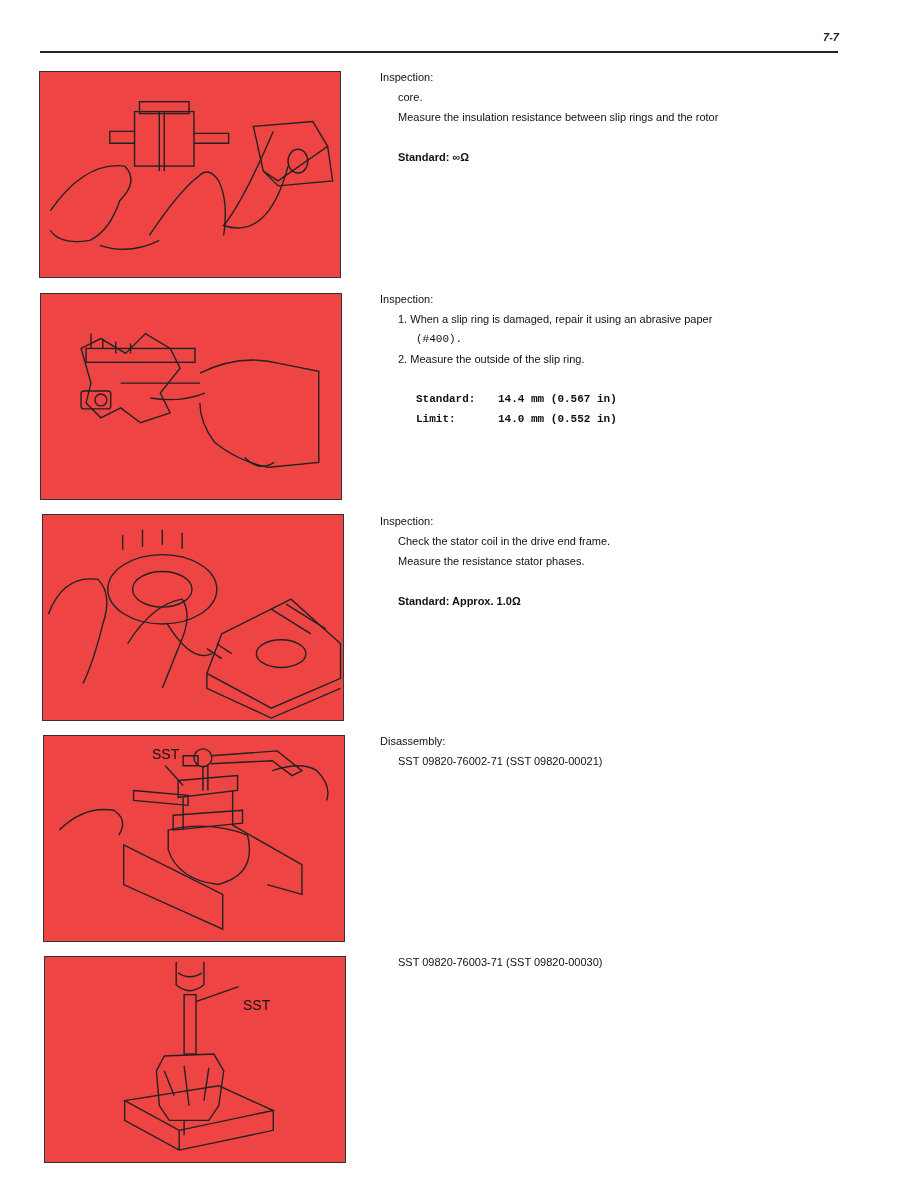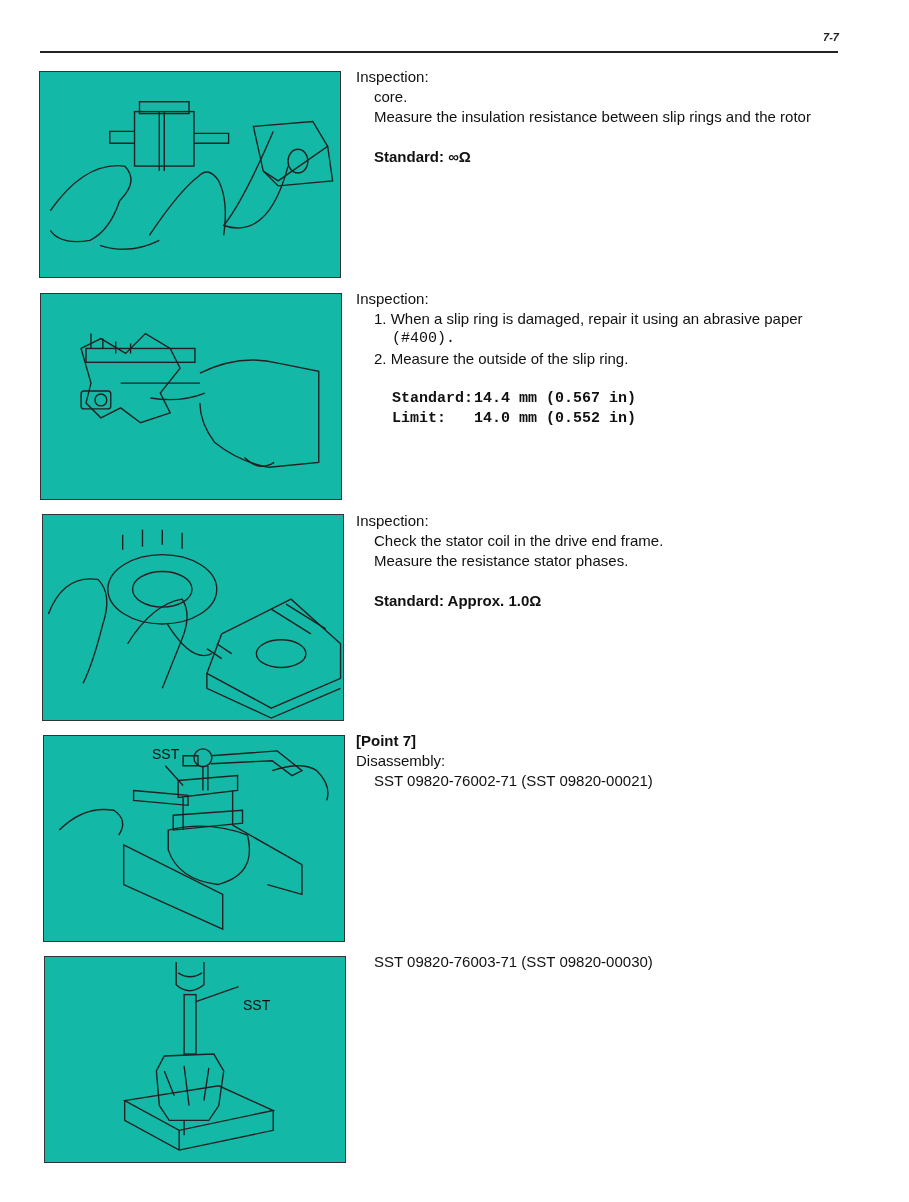--- a/index.html
+++ b/index.html
@@ -8,24 +8,24 @@
     font-family: "Liberation Sans", sans-serif; color: #111;
   }
   .page-number {
     position: absolute; top: 31px; right: 70px;
     font-size: 11px; font-style: italic; font-weight: bold; color: #222;
   }
   .header-rule {
     position: absolute; top: 51px; left: 40px; width: 798px; height: 2px; background: #222;
   }
   .fig {
-    position: absolute; border: 1.5px solid #333; background: #14b8a6; box-sizing: border-box;
+    position: absolute; border: 1.5px solid #333; background: #ef4444; box-sizing: border-box;
   }
   .fig svg { width: 100%; height: 100%; display: block; }
-  .txt { position: absolute; left: 356px; font-size: 15px; line-height: 20px; color: #111; }
+  .txt { position: absolute; left: 380px; font-size: 11px; line-height: 20px; color: #111; }
   .indent { padding-left: 18px; }
   .indent2 { padding-left: 36px; font-family: Liberation Mono, monospace; }
   .hang { padding-left: 36px; text-indent: -18px; }
   .bold { font-weight: bold; }
   .gap { height: 20px; }
   .spec-row { display: flex; }
   .spec-label { width: 82px; font-weight: bold; }
   .spec-val { font-weight: bold; }
   .sst-label { position: absolute; font-size: 14px; color: #111; }
 </style>
@@ -123,21 +123,20 @@
     <path d="M125 95 Q165 85 205 100 Q215 140 175 150 Q135 145 125 115 Z"></path>
     <path d="M80 110 L180 160 L180 195 L80 150 Z"></path>
     <path d="M190 90 L260 130 L260 160 L225 150"></path>
     <path d="M15 95 Q40 70 70 75 Q85 85 75 100"></path>
     <path d="M230 35 Q260 25 275 35 Q290 50 285 65"></path>
     <path d="M122 30 L140 50"></path>
   </svg>
   <span class="sst-label" style="left:108px; top:10px;">SST</span>
 </div>
 <div class="txt" style="top:731px;">
-  <div class="bold">[Point 7]</div>
   <div>Disassembly:</div>
   <div class="indent">SST 09820-76002-71 (SST 09820-00021)</div>
 </div>
 
 <div class="fig" style="left:44px; top:956px; width:302px; height:207px;">
   <svg viewBox="0 0 302 207" fill="none" stroke="#222" stroke-width="1.4">
     <path d="M132 5 L132 28 Q145 40 160 28 L160 5"></path>
     <path d="M134 16 Q146 24 158 16"></path>
     <rect x="140" y="38" width="12" height="60"></rect>
     <path d="M152 45 L195 30"></path>

